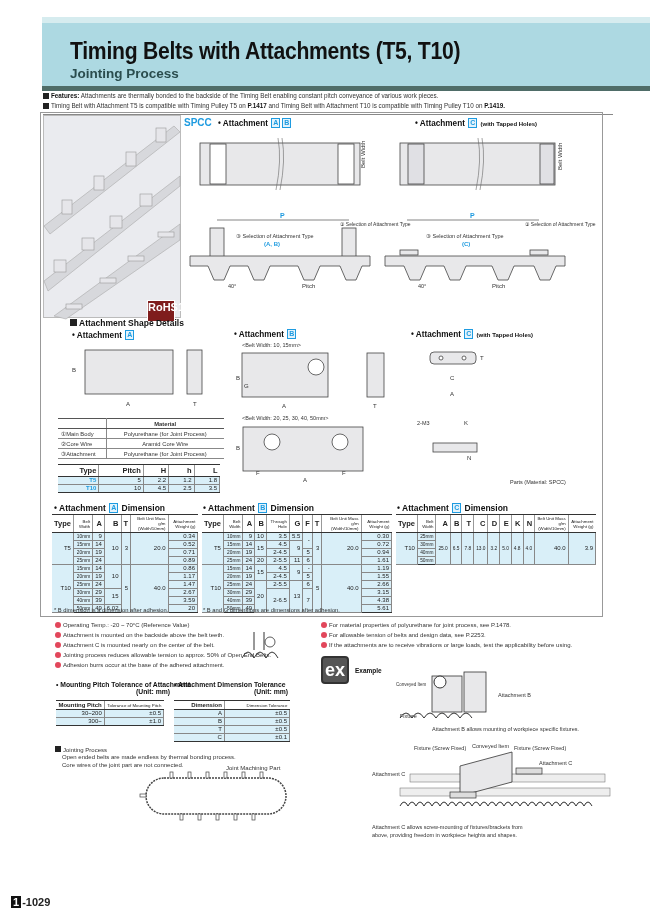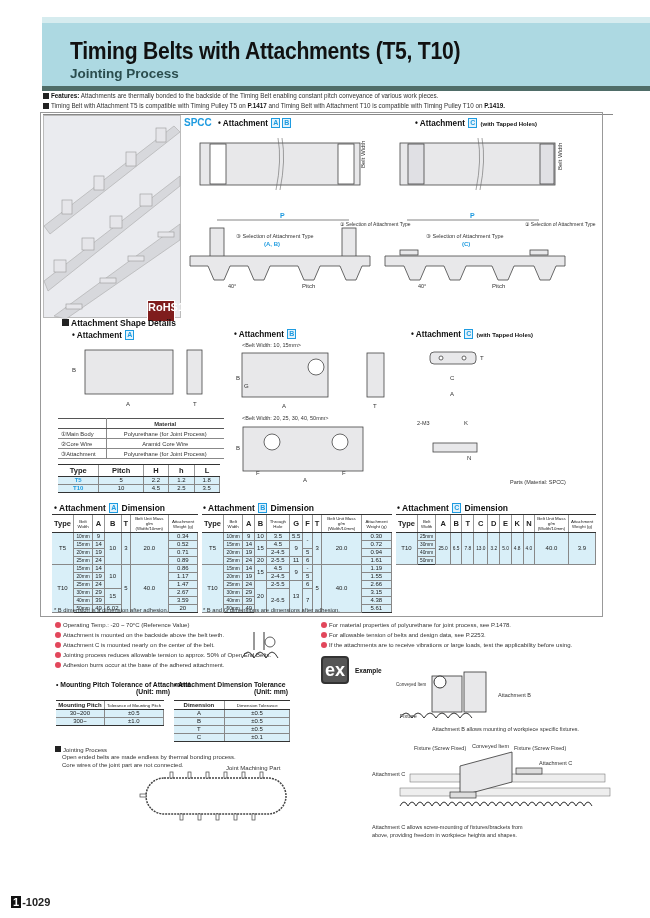--- a/index.html
+++ b/index.html
@@ -14,21 +14,21 @@
 .feat b{color:#111}
 .feat .hr{position:absolute;left:0;top:23px;width:570px;height:1px;background:#888}
 .frame{position:absolute;left:40px;top:112px;width:563px;height:505px;border:1px solid #999}
 .photo{position:absolute;left:43px;top:115px;width:138px;height:203px;background:#eaebef;border:1px solid #bbb}
 .rohs{position:absolute;left:147px;top:300px;width:28px;height:22px;background:#7f1d1d;color:#fff;font-size:11px;font-weight:bold;text-align:center;line-height:12px;border:1px solid #fff}
 .lbl{position:absolute;font-size:8.2px;font-weight:bold;color:#111;white-space:nowrap}
 .lbl .tag{display:inline-block;border:1px solid #1e9be0;color:#1e9be0;background:#e3f3fc;font-size:7px;line-height:8px;padding:0 1px;margin:0 1px;vertical-align:1px}
 .lbl small{font-size:6px}
 .atbt{position:absolute;left:184px;top:117px;color:#1e9be0;font-weight:bold;font-size:10px}
 svg{position:absolute;overflow:visible}
-.tbl{position:absolute;border-collapse:collapse;font-size:6.2px;text-align:center}
+.tbl{position:absolute;border-collapse:collapse;font-size:6.2px;text-align:right}
 .tbl th{background:#fff;border-bottom:1.5px solid #333;border-top:1.5px solid #333;font-weight:bold;font-size:7.5px;padding:1px 2px;border-left:1px solid #999}
 .tbl th.s{font-size:4.4px;font-weight:normal}
 .tbl td{background:#d9eff8;border:1px solid #888;padding:0 2px;height:7.5px;line-height:7px;font-size:6px}
 .tbl tr:last-child td{border-bottom:1.5px solid #333}
 .tbl th:first-child,.tbl td:first-child{border-left:none}
 .tbl td.mm{font-size:4.8px}
 .note{position:absolute;font-size:5.8px;color:#333;white-space:nowrap}
 .mat{position:absolute;left:58px;top:418px;border-collapse:collapse;font-size:5.8px}
 .mat td{border-bottom:1px solid #888;padding:0 3px;height:10px;color:#333}
 .mat td:first-child{border-right:1px solid #888;width:48px}
@@ -123,21 +123,21 @@
   <text x="236" y="110" font-size="5.5" fill="#333">③ Selection of Attachment Type</text>
   <text x="272" y="118" font-size="6" fill="#1e9be0" font-weight="bold">(C)</text>
   <text x="150" y="98" font-size="5" fill="#333">③ Selection of Attachment Type</text>
   <text x="335" y="98" font-size="5" fill="#333">③ Selection of Attachment Type</text>
   <text x="112" y="160" font-size="6" fill="#333">Pitch</text>
   <text x="302" y="160" font-size="6" fill="#333">Pitch</text>
   <text x="38" y="160" font-size="5.5" fill="#333">40°</text>
   <text x="228" y="160" font-size="5.5" fill="#333">40°</text>
 </svg>
 
-<div class="lbl" style="left:62px;top:318px;font-size:8.5px"><span class="sq" style="display:inline-block;width:7px;height:7px;background:#222;margin-right:2px"></span><span>Attachment Shape Details</span></div>
+<div class="lbl" style="left:70px;top:318px;font-size:8.5px"><span class="sq" style="display:inline-block;width:7px;height:7px;background:#222;margin-right:2px"></span><span>Attachment Shape Details</span></div>
 <div class="lbl" style="left:72px;top:330px"><span>• Attachment</span> <span class="tag">A</span></div>
 <div class="lbl" style="left:234px;top:329px"><span>• Attachment</span> <span class="tag">B</span></div>
 <div class="lbl" style="left:411px;top:329px"><span>• Attachment</span> <span class="tag">C</span> <small>(with Tapped Holes)</small></div>
 <div class="small" style="left:242px;top:342px">&lt;Belt Width: 10, 15mm&gt;</div>
 <div class="small" style="left:242px;top:415px">&lt;Belt Width: 20, 25, 30, 40, 50mm&gt;</div>
 <div class="small" style="left:417px;top:420px">2-M3</div>
 <div class="small" style="left:510px;top:479px">Parts (Material: SPCC)</div>
 
 <svg style="left:60px;top:340px" width="540" height="160">
   <g fill="#e8e8ea" stroke="#444" stroke-width=".8">

